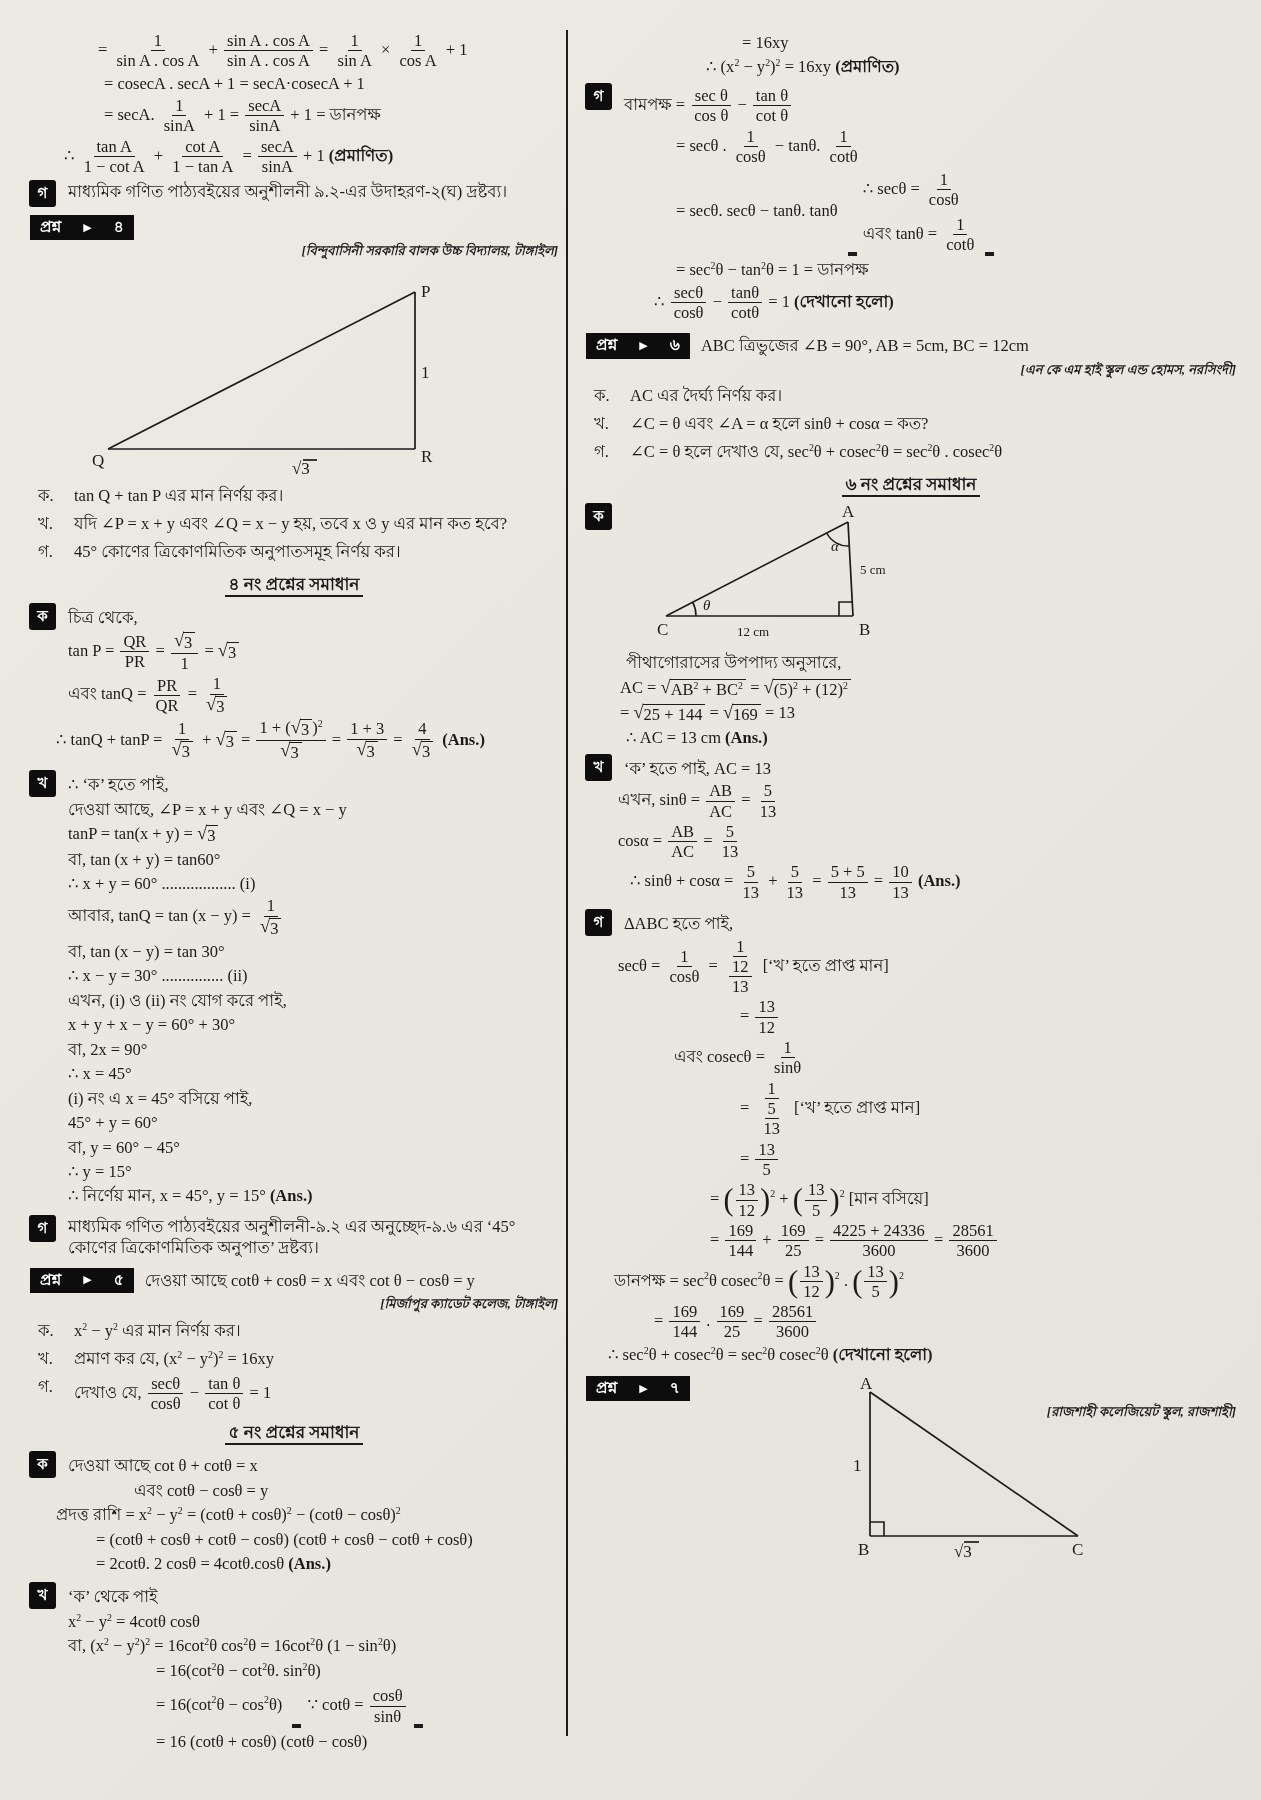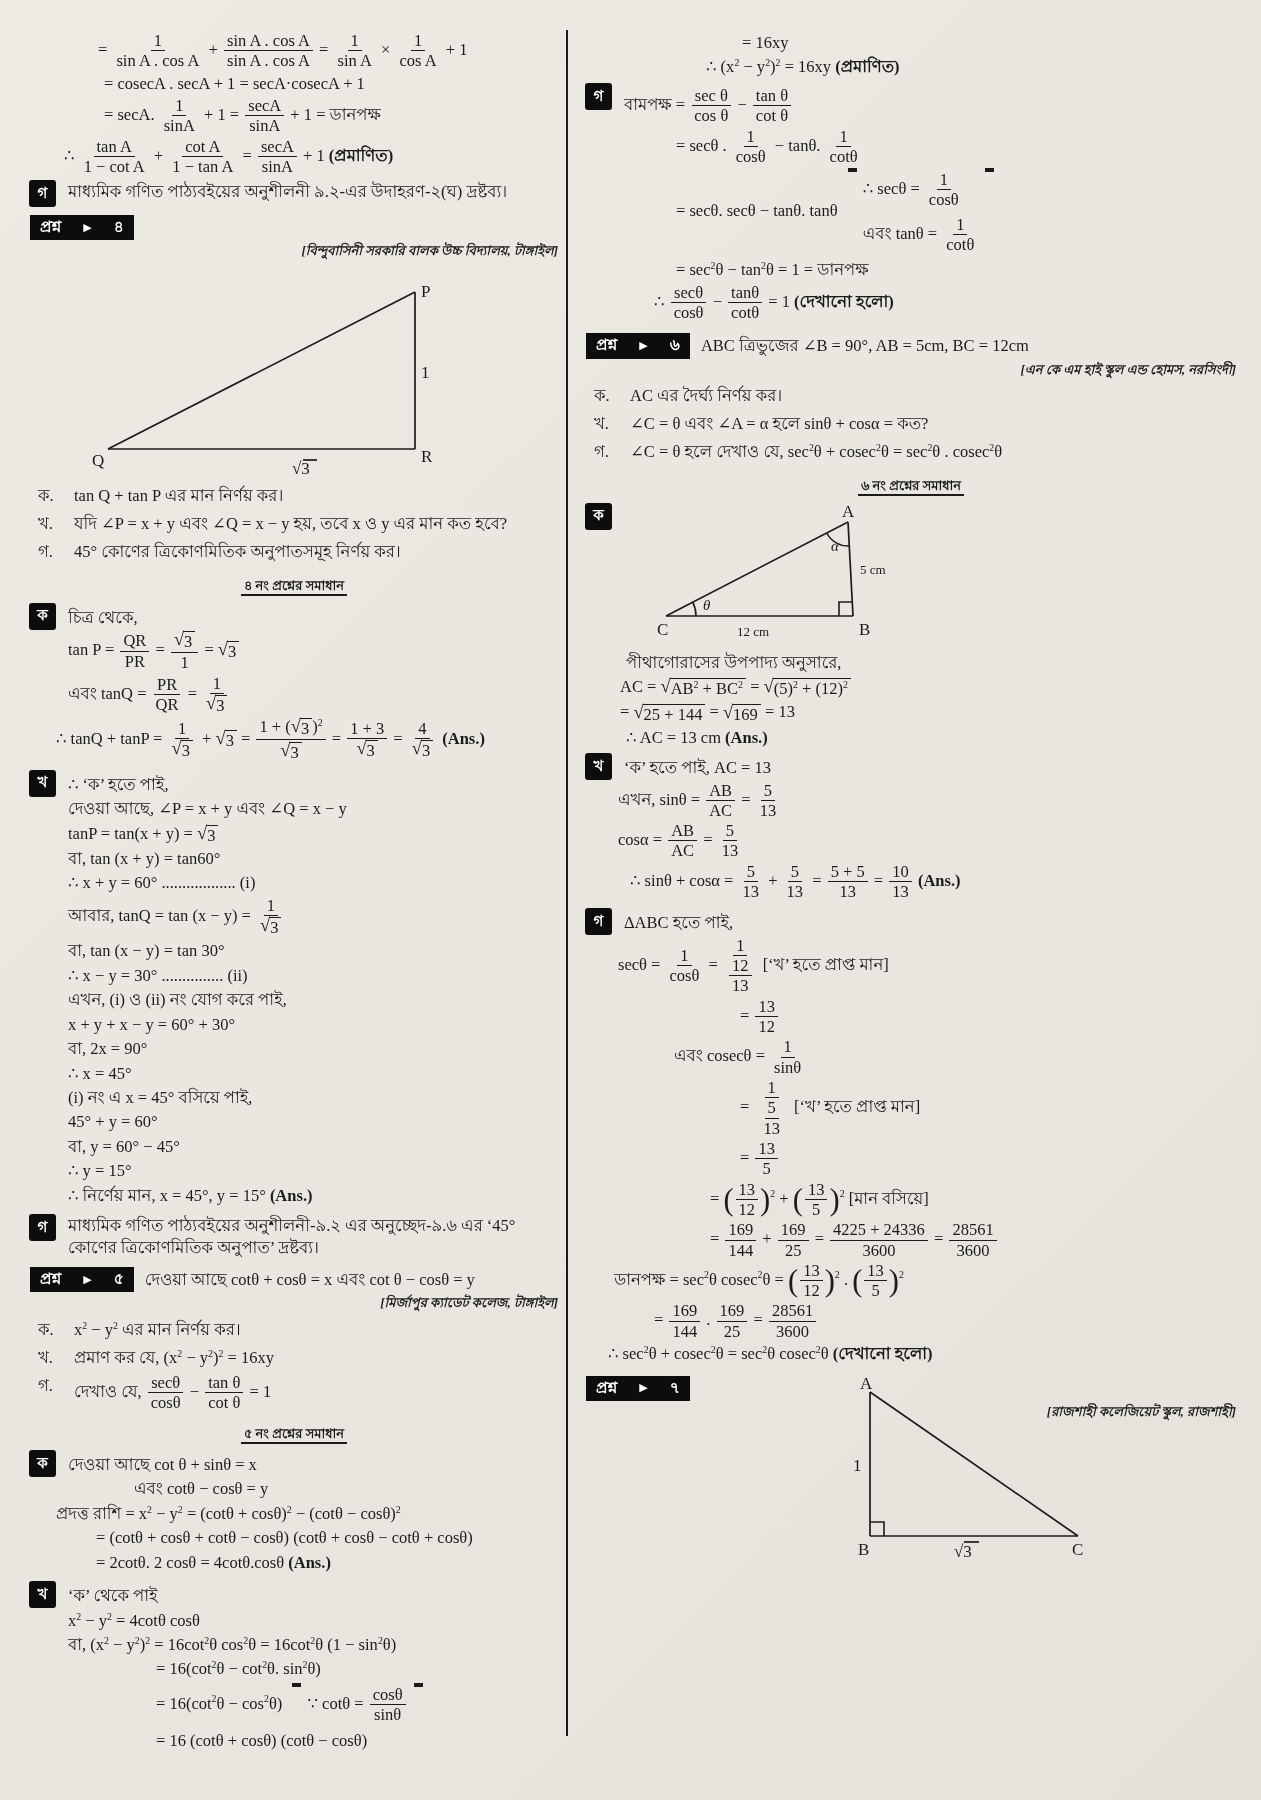--- a/index.html
+++ b/index.html
@@ -16,21 +16,21 @@
   .frac{display:inline-flex;flex-direction:column;align-items:center;vertical-align:middle;
         margin:0 2px;line-height:1.05;text-align:center;}
   .frac>.num{padding:0 3px 1px;border-bottom:1.5px solid #1b1b1b;}
   .frac>.den{padding:1px 3px 0;}
   .sqrt{display:inline-flex;align-items:flex-start;vertical-align:middle;}
   .rad{line-height:1;font-size:1.12em;margin-right:-1px;transform:translateY(-1px);}
   .vinc{border-top:1.5px solid #1b1b1b;padding:1px 3px 0 1px;line-height:1.1;}
   sup.sup{font-size:0.6em;vertical-align:super;line-height:0;}
   .bigp{font-size:1.85em;line-height:.8;vertical-align:middle;font-weight:400;}
   .bold{font-weight:bold;}
-  .brk{display:inline-flex;align-items:flex-start;vertical-align:middle;margin-left:6px;}
+  .brk{display:inline-flex;align-items:flex-end;vertical-align:middle;margin-left:6px;}
   .brk-l,.brk-r{width:7px;border:2.2px solid #1b1b1b;}
   .brk-l{border-right:none;margin-right:5px;}
   .brk-r{border-left:none;margin-left:5px;}
   .brk-mid{display:inline-flex;flex-direction:column;gap:7px;padding:3px 1px;}
   .brk-row{white-space:nowrap;}
   .badge-sq{display:inline-flex;width:25px;height:25px;background:#0d0d0d;color:#fff;
             align-items:center;justify-content:center;font-size:15px;font-weight:bold;
             flex:0 0 25px;border-radius:2px;box-shadow:0 0 0 1px #0d0d0d;}
   .para{display:flex;gap:13px;align-items:flex-start;}
   .para-text{flex:1;}
@@ -39,21 +39,21 @@
   .qblock{margin-top:9px;}
   .qbadge-row{display:flex;align-items:center;gap:11px;}
   .qbadge{display:inline-flex;align-items:center;gap:22px;background:#0d0d0d;color:#fff;
           font-weight:bold;padding:2px 10px 3px;font-size:15.5px;white-space:nowrap;}
   .qbadge .arr{font-size:11px;line-height:1;}
   .qsource{text-align:right;font-style:italic;font-weight:bold;font-size:13px;margin-top:3px;}
   .qlist{margin-left:8px;}
   .qlist-item{display:flex;gap:12px;margin:4px 0;line-height:1.45;}
   .qlabel{flex:0 0 24px;}
   .heading{text-align:center;margin:10px 0 8px;}
-  .heading>span{font-weight:bold;font-size:13px;border-bottom:2px solid #1b1b1b;padding:0 3px 1px;}
+  .heading>span{font-weight:bold;font-size:17px;border-bottom:2px solid #1b1b1b;padding:0 3px 1px;}
   .figure-block{margin:6px 0;}
   .figrow{display:flex;align-items:flex-start;position:relative;margin:8px 0;}
   .figsource{position:absolute;right:0;top:28px;font-style:italic;font-weight:bold;font-size:13px;}
   svg{display:block;}
   svg text{fill:#1b1b1b;font-family:"Liberation Serif","DejaVu Serif",serif;font-size:17px;}
   svg text.small{font-size:13px;}
   svg text.greek{font-size:15px;font-style:italic;}
 </style>
 </head>
 <body>
@@ -259,21 +259,21 @@
             </span><span class="txt"> − </span><span class="frac">
               <span class="num"><span class="txt">tan θ</span></span>
               <span class="den"><span class="txt">cot θ</span></span>
             </span><span class="txt"> = 1</span></span>
         </div>
       </div>
       <div class="block heading"><span class="heading-text">৫ নং প্রশ্নের সমাধান</span></div>
       <div class="block sol">
         <span class="badge-sq">ক</span>
         <div class="sol-body">
-          <div class="mline"><span class="txt">দেওয়া আছে cot θ + sinθ = x</span></div>
+          <div class="mline"><span class="txt">দেওয়া আছে cot θ + cotθ = x</span></div>
           <div class="mline" style="margin-left: 66px;"><span class="txt">এবং cotθ − cosθ = y</span></div>
           <div class="mline" style="margin-left: -12px;"><span class="txt">প্রদত্ত রাশি = x</span><sup class="sup">2</sup><span class="txt"> − y</span><sup class="sup">2</sup><span class="txt"> = (cotθ + cosθ)</span><sup class="sup">2</sup><span class="txt"> − (cotθ − cosθ)</span><sup class="sup">2</sup></div>
           <div class="mline" style="margin-left: 28px;"><span class="txt">= (cotθ + cosθ + cotθ − cosθ) (cotθ + cosθ − cotθ + cosθ)</span></div>
           <div class="mline" style="margin-left: 28px;"><span class="txt">= 2cotθ. 2 cosθ  = 4cotθ.cosθ </span><span class="bold"><span class="txt">(Ans.)</span></span></div>
         </div>
       </div>
       <div class="block sol">
         <span class="badge-sq">খ</span>
         <div class="sol-body">
           <div class="mline"><span class="txt">‘ক’ থেকে পাই</span></div>

